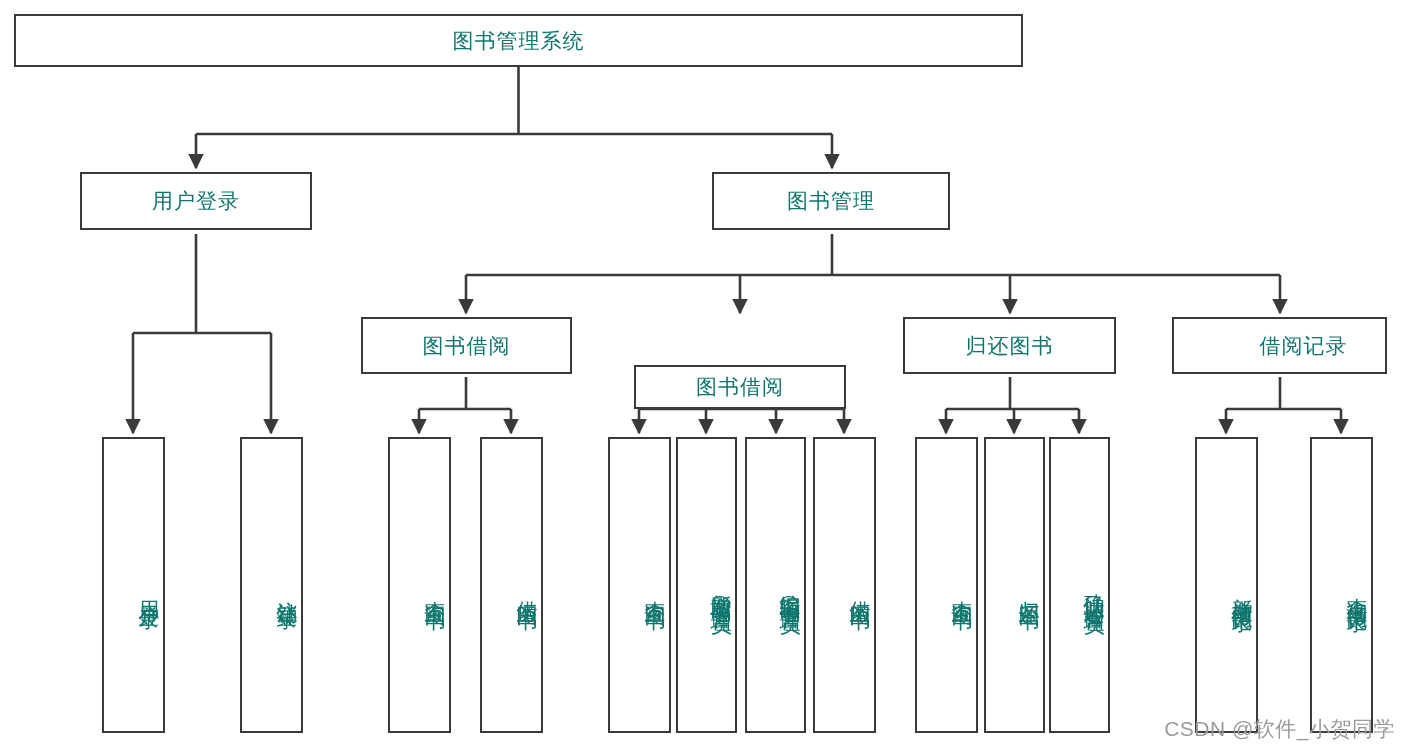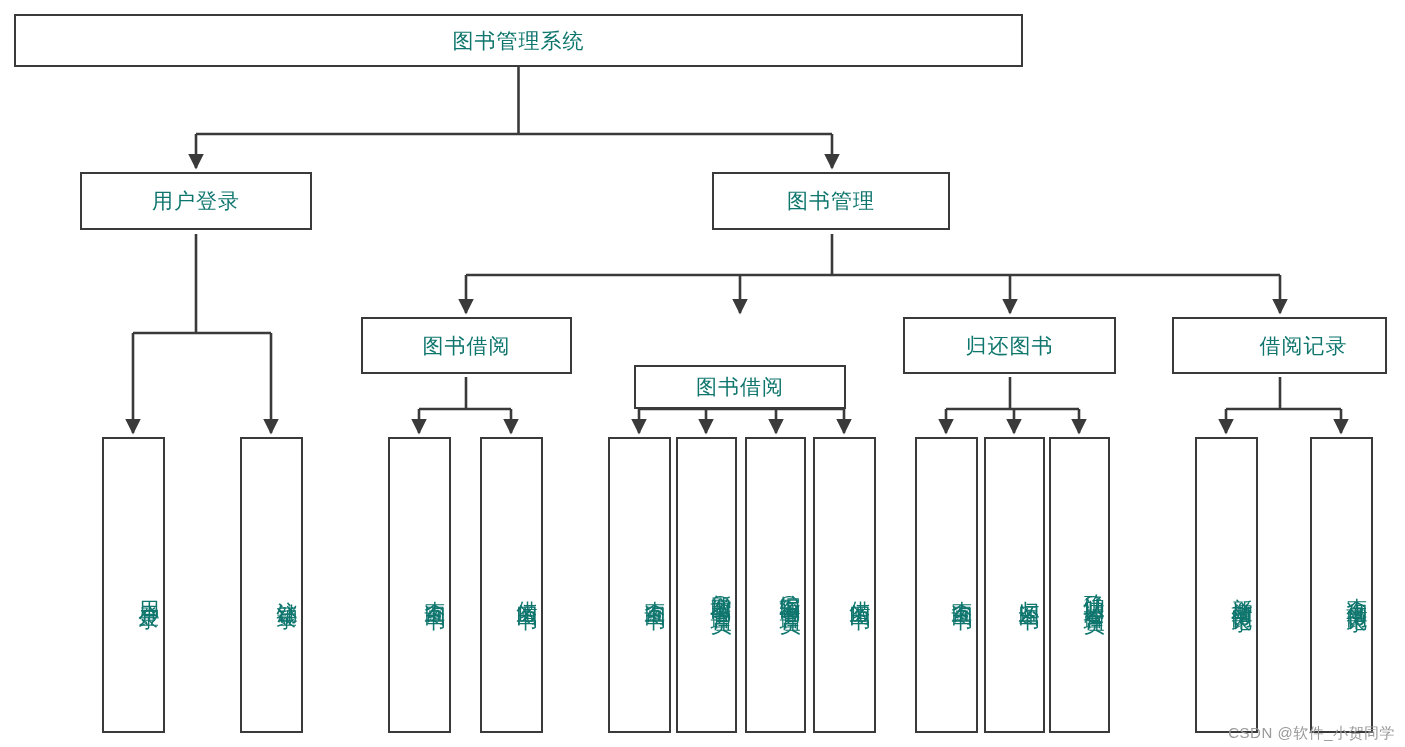--- a/index.html
+++ b/index.html
@@ -55,21 +55,21 @@
     white-space: pre-line;
   }
   .node.vert .lbl {
     writing-mode: vertical-rl;
     text-orientation: upright;
   }
   #watermark {
     position: absolute;
     right: 10px;
     bottom: 4px;
-    font-size: 15px;
+    font-size: 21px;
     color: #9a9a9a;
     letter-spacing: 0.5px;
     white-space: nowrap;
     pointer-events: none;
   }
 </style>
 </head>
 <body>
 
 <div id="canvas">

